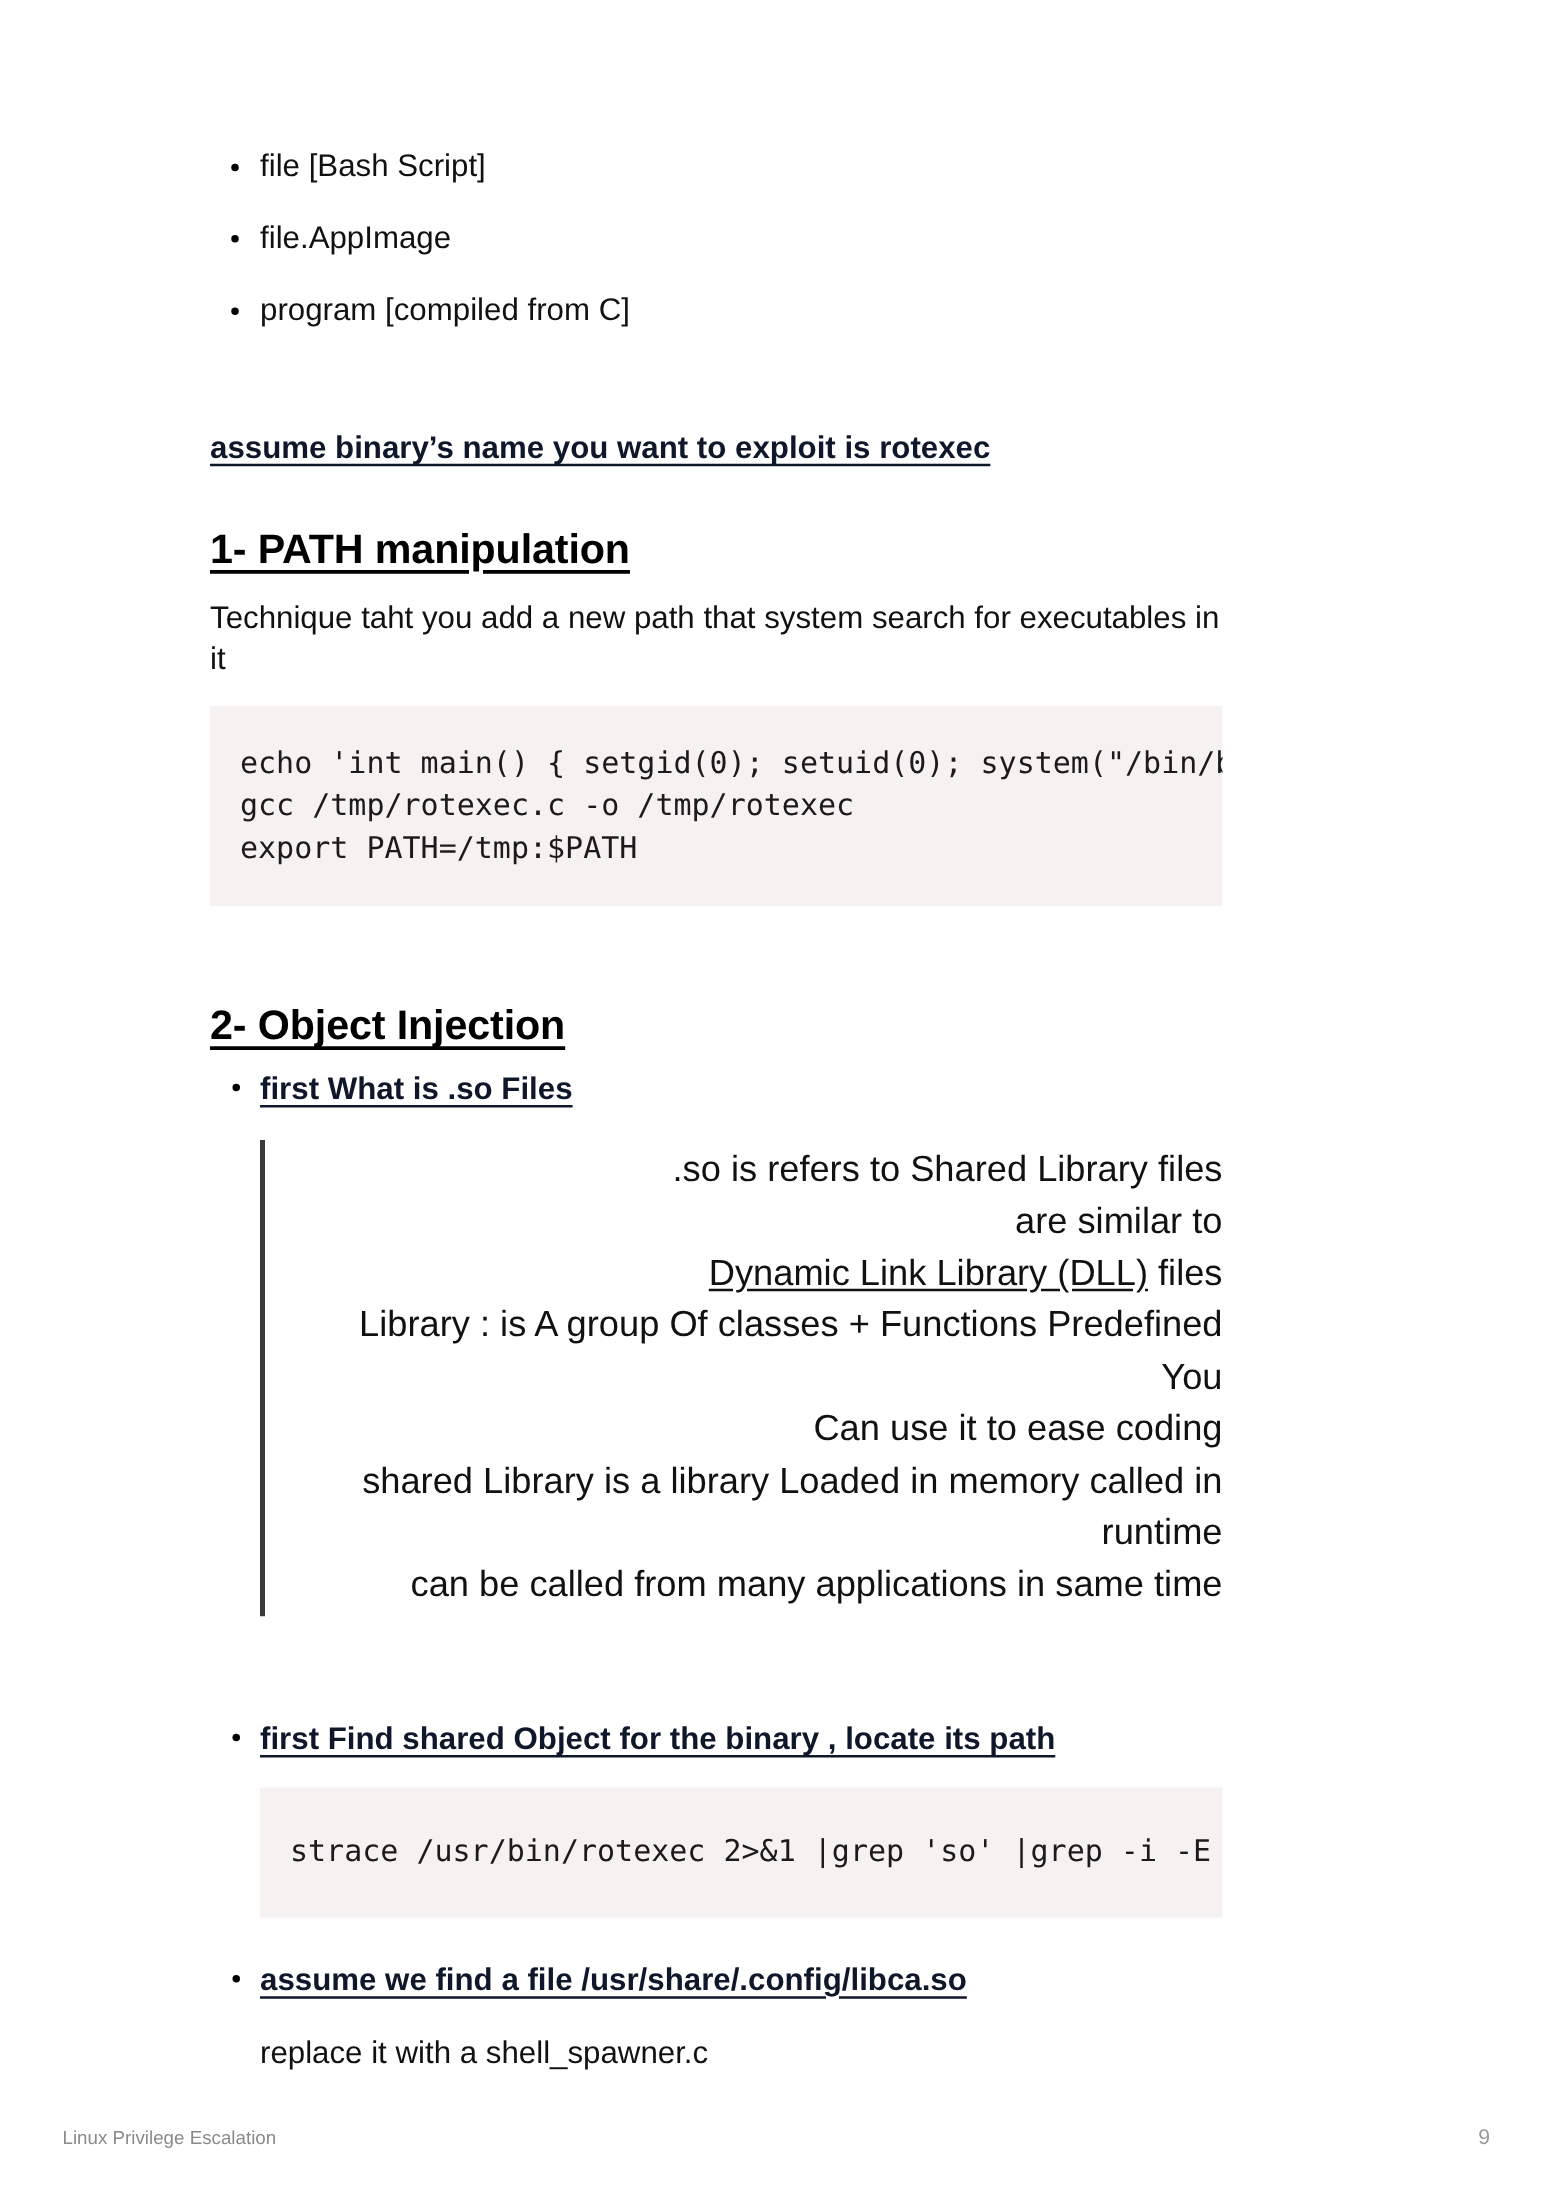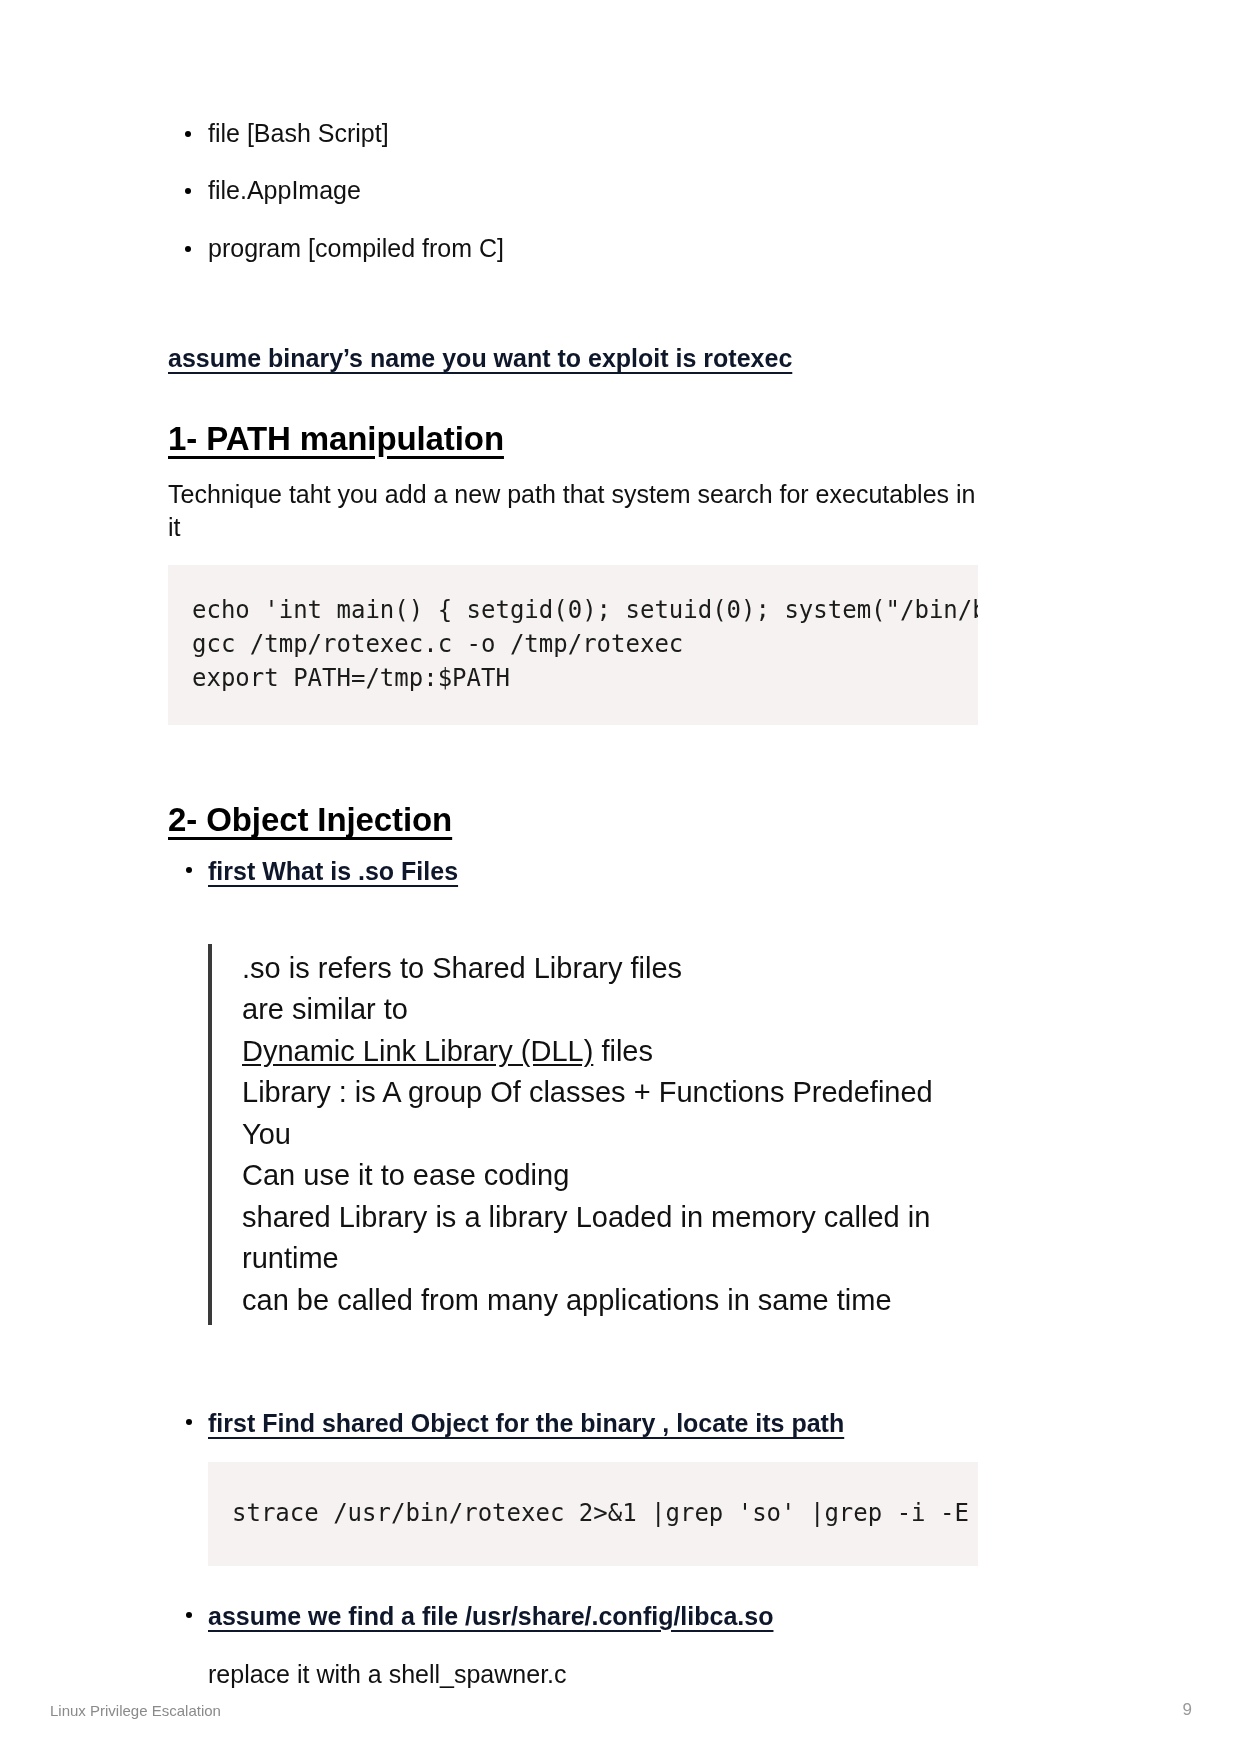--- a/index.html
+++ b/index.html
@@ -134,22 +134,23 @@
     top: 12px;
     width: 6px;
     height: 6px;
     border-radius: 50%;
     background: #000;
   }
 
   
   .quote {
     border-left: 4px solid #3a3a3a;
-    margin: 56px 0 0 40px;
+    margin: 24px 0 0 40px;
     padding: 4px 0 4px 30px;
+    text-align: right;
   }
   .quote .qline {
     font-size: 29px;
     line-height: 1.43;
     color: #111;
   }
   .quote .qline .lnk {
     text-decoration: underline;
     text-underline-offset: 3px;
   }

